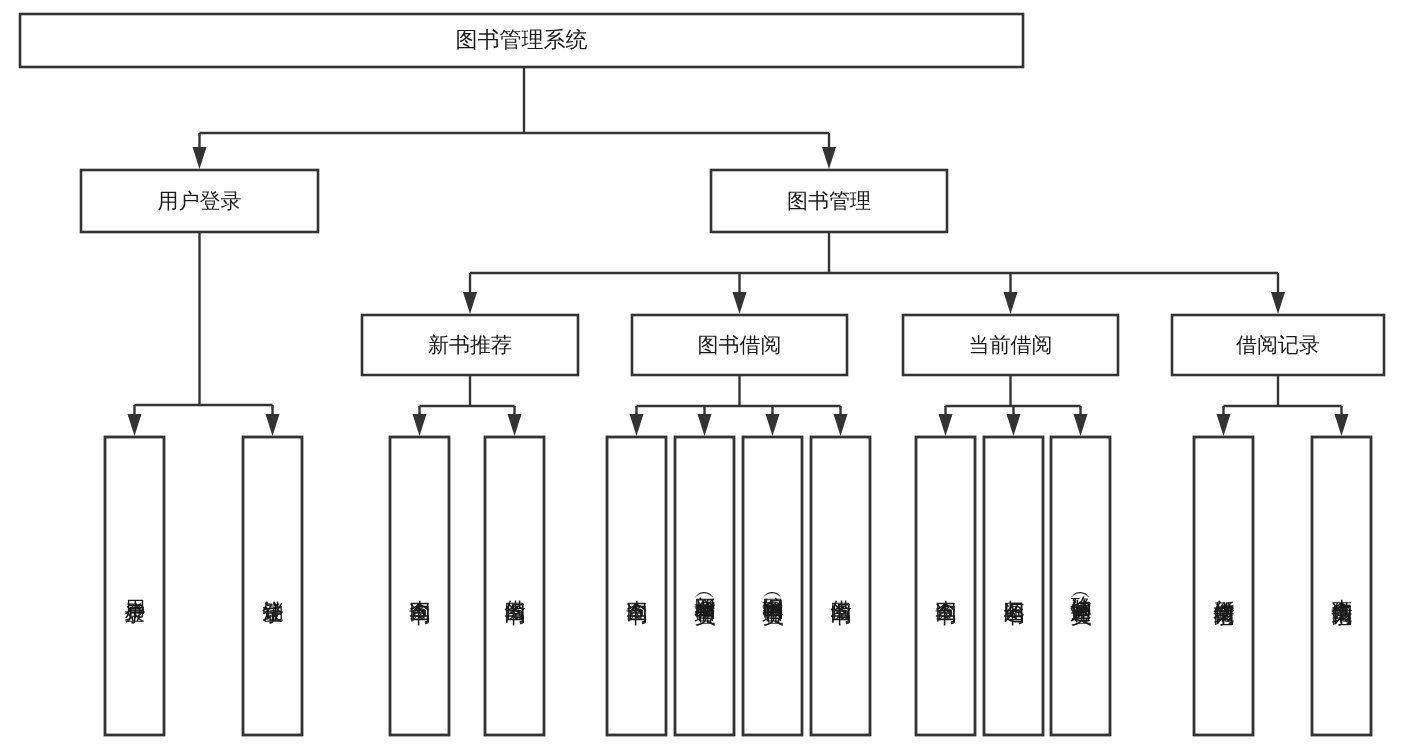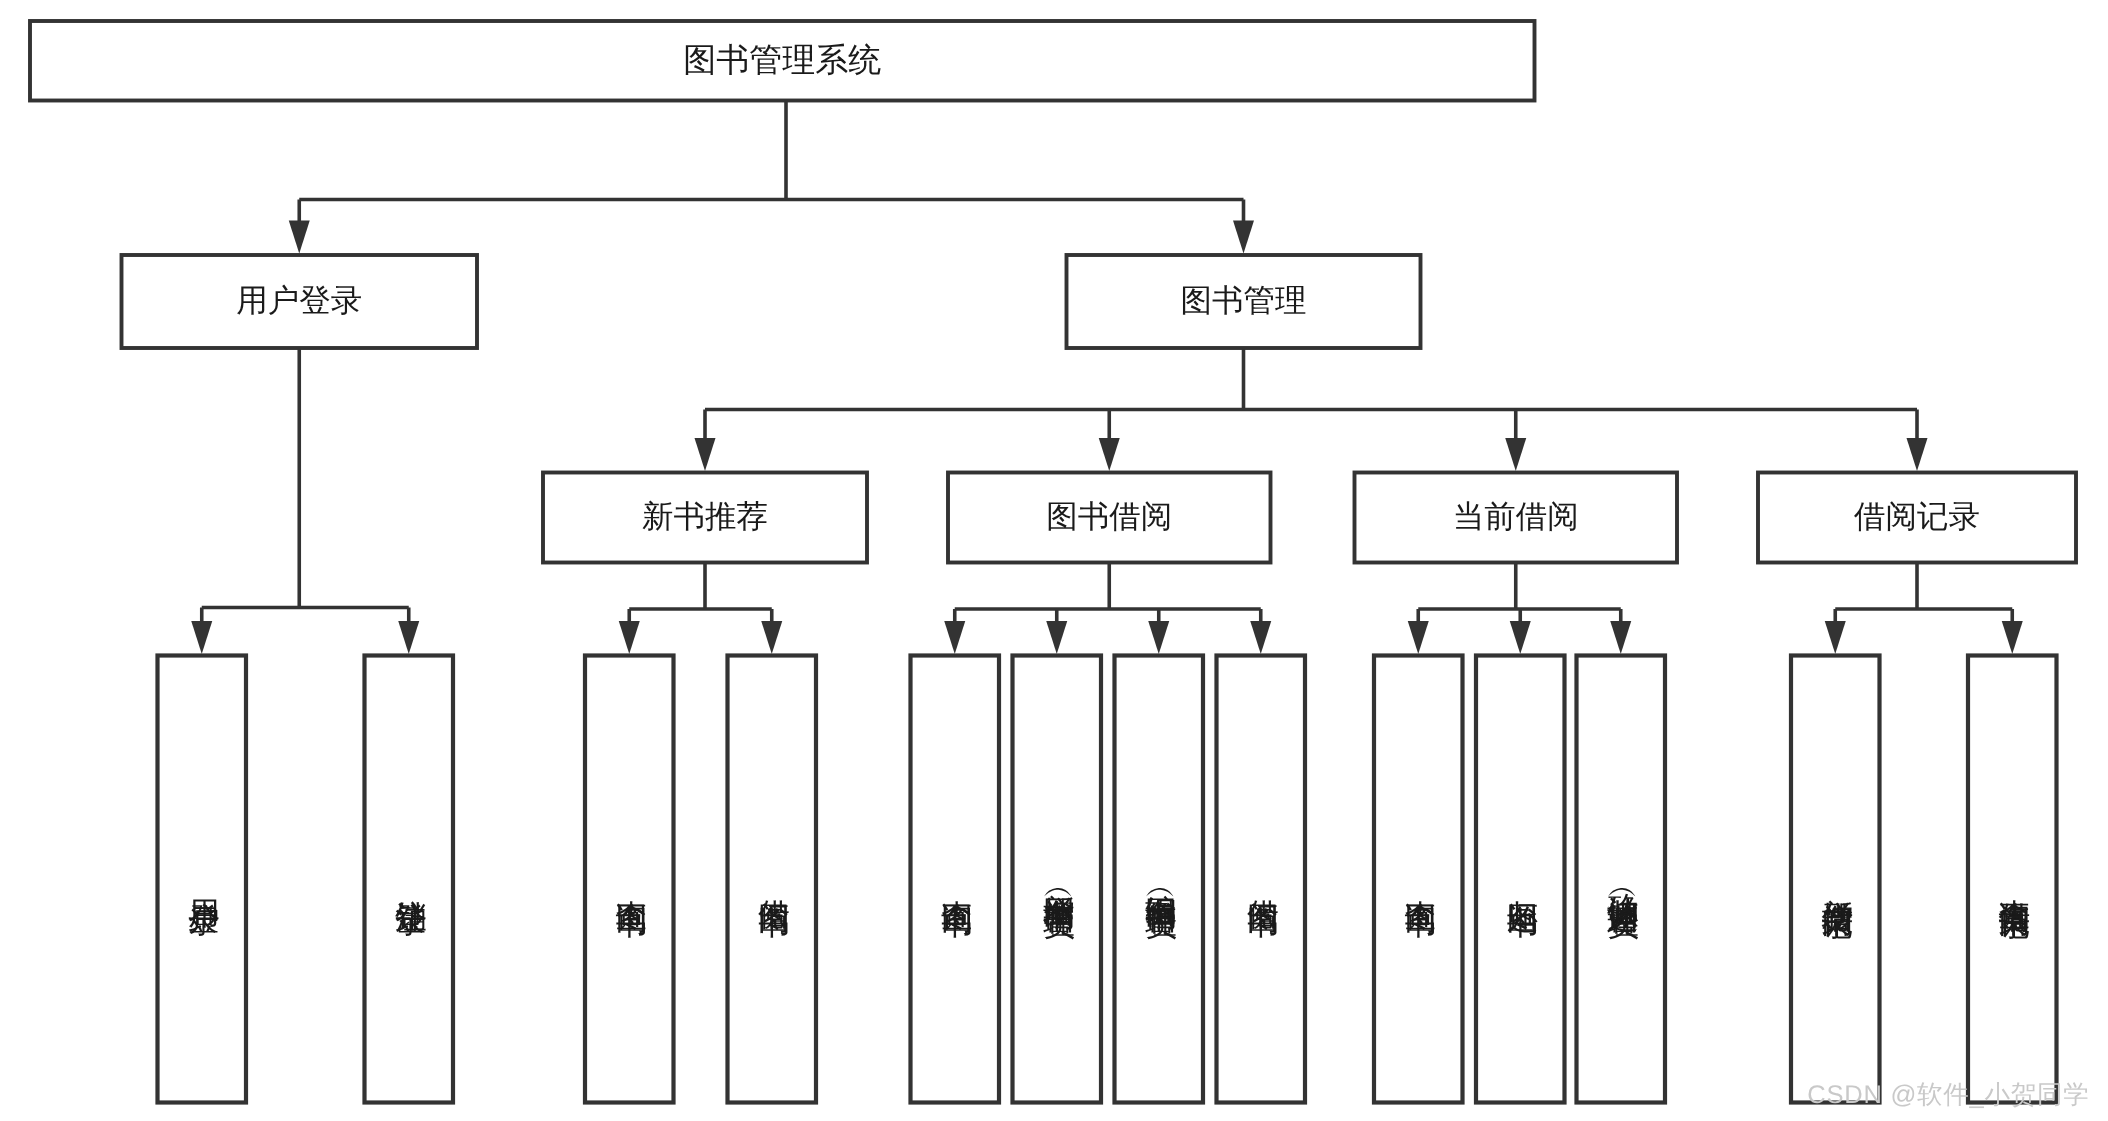--- a/index.html
+++ b/index.html
@@ -191,14 +191,13 @@
       <div class="vert-label" style="left: 607px; top: 437px; width: 59px; height: 298px;">查询图书</div>
       <div class="vert-label" style="left: 675px; top: 437px; width: 59px; height: 298px;">新增图书（管理员）</div>
       <div class="vert-label" style="left: 743px; top: 437px; width: 59px; height: 298px;">编辑图书（管理员）</div>
       <div class="vert-label" style="left: 811px; top: 437px; width: 59px; height: 298px;">借阅图书</div>
       <div class="vert-label" style="left: 916px; top: 437px; width: 59px; height: 298px;">查询图书</div>
       <div class="vert-label" style="left: 984px; top: 437px; width: 59px; height: 298px;">归还图书</div>
       <div class="vert-label" style="left: 1051px; top: 437px; width: 59px; height: 298px;">确认归还（管理员）</div>
       <div class="vert-label" style="left: 1194px; top: 437px; width: 59px; height: 298px;">新增借阅记录</div>
       <div class="vert-label" style="left: 1312px; top: 437px; width: 59px; height: 298px;">查询借阅记录</div>
     </div>
-  <div id="watermark">CSDN @软件_小贺同学</div>
 </div>
 
 </body></html>

